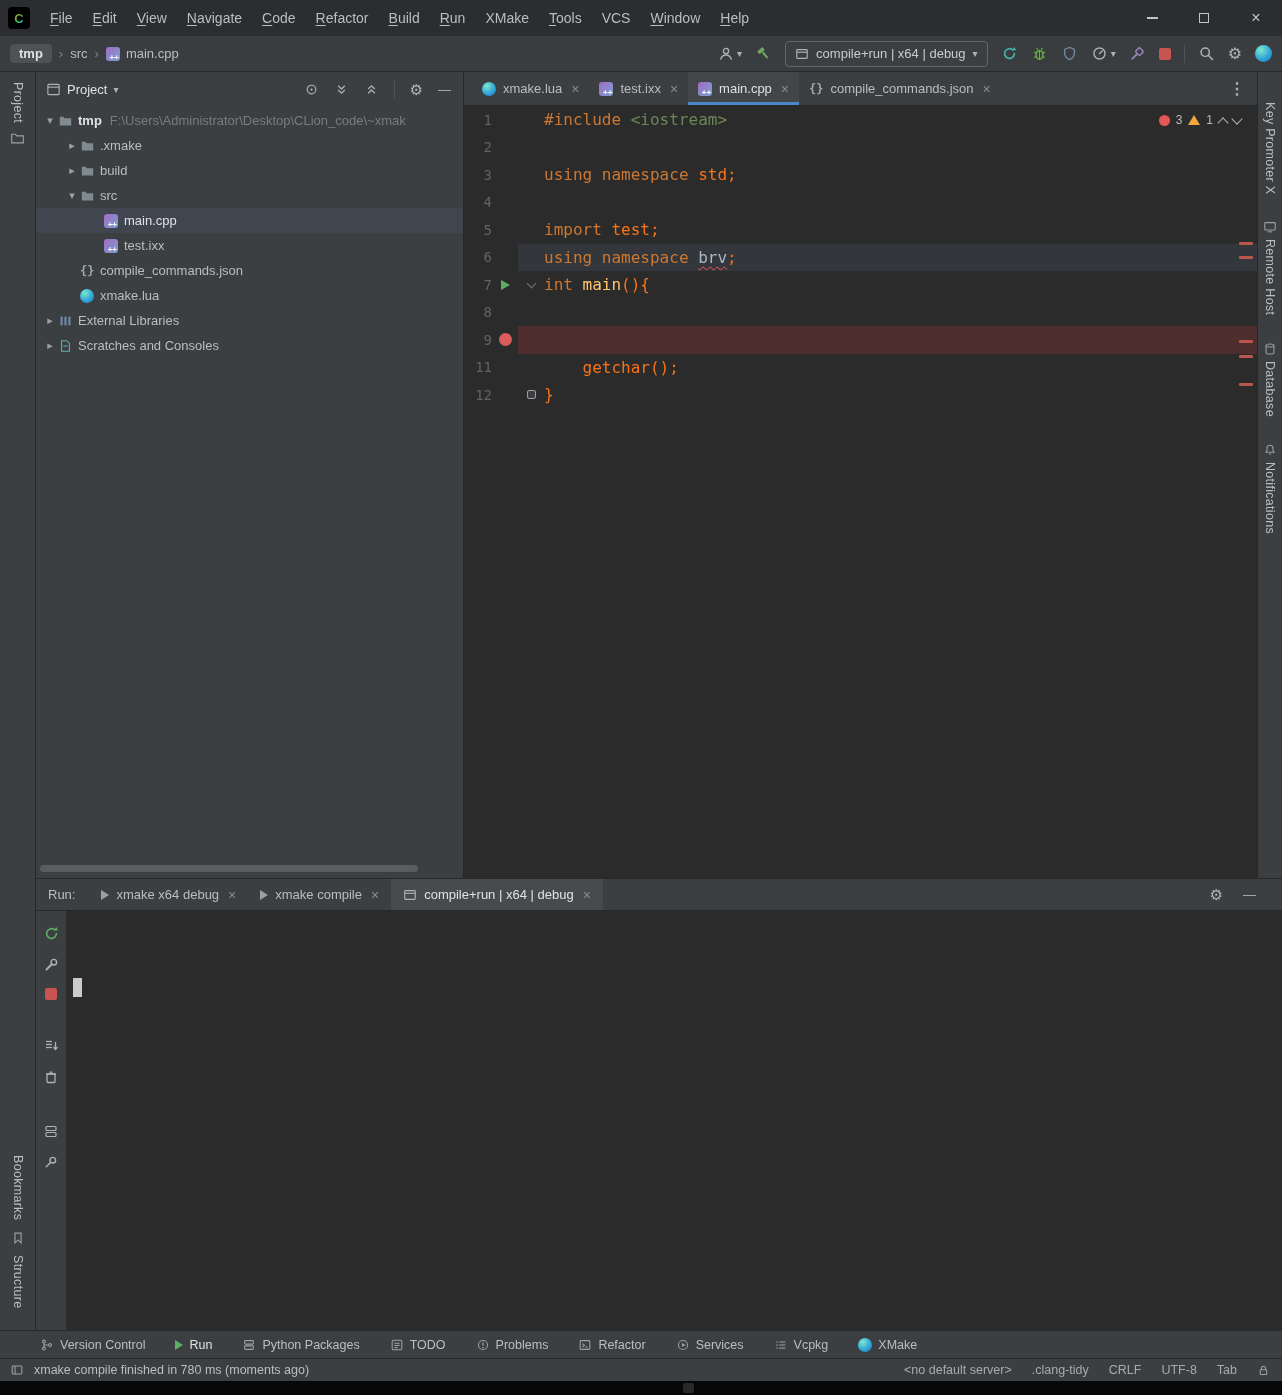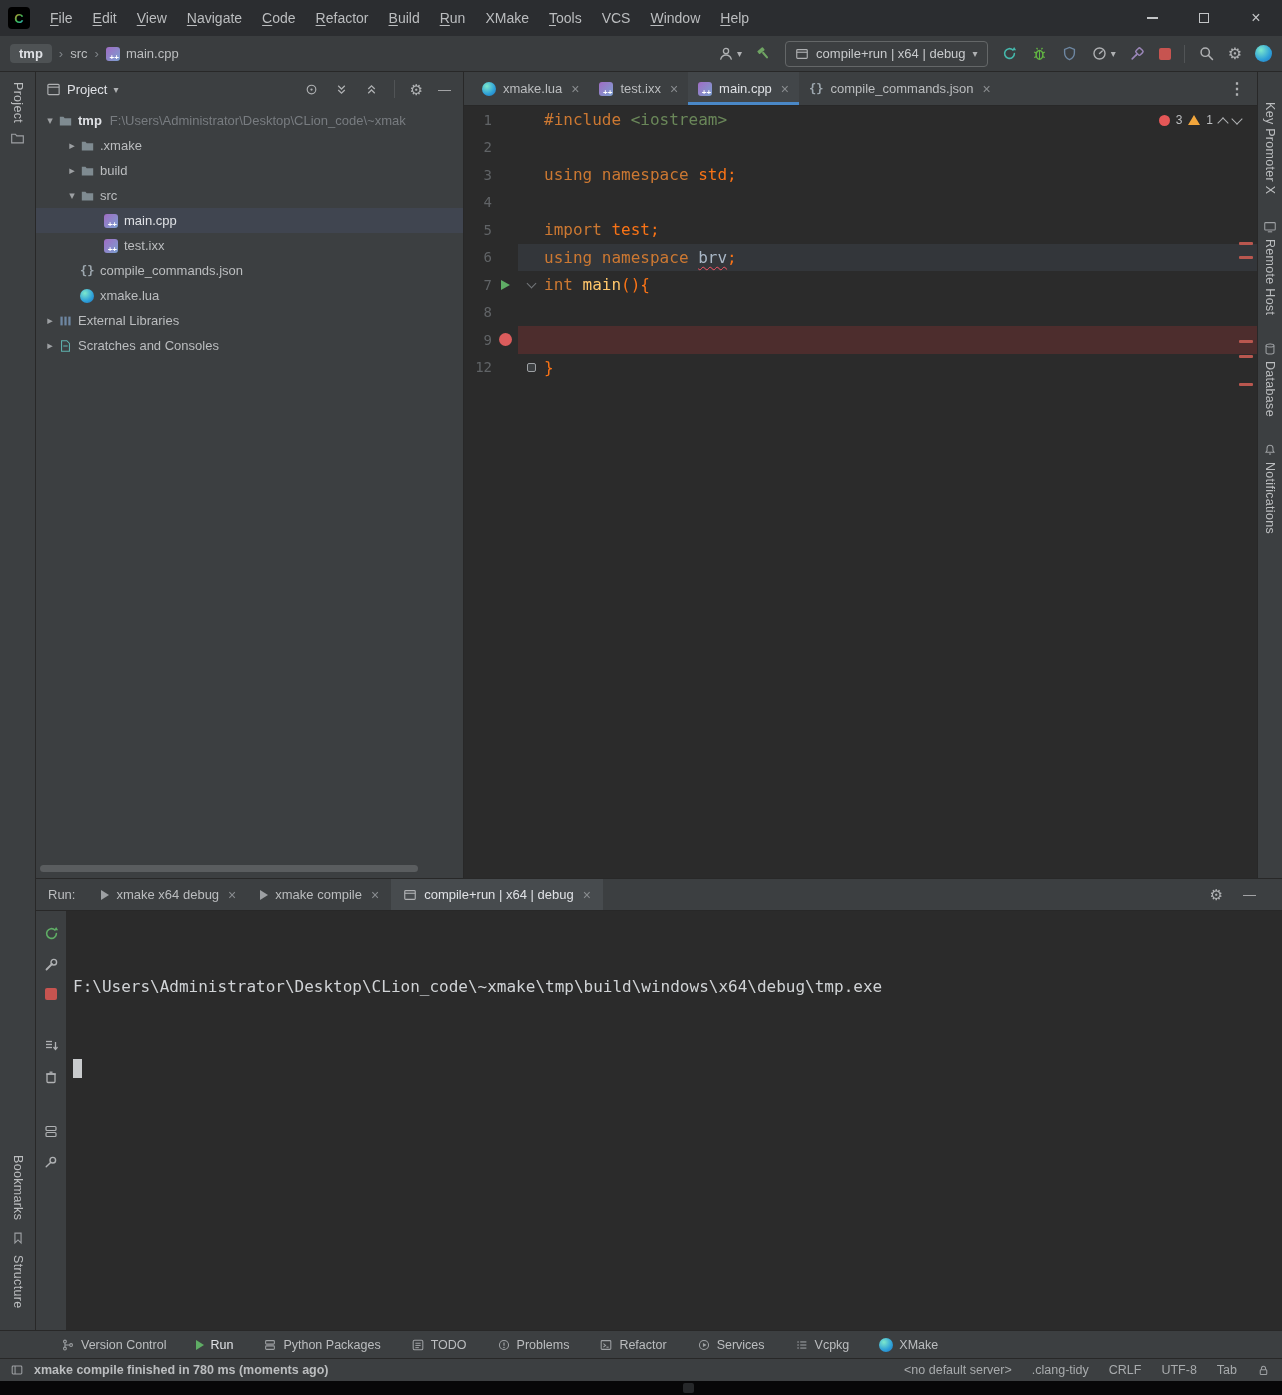--- a/index.html
+++ b/index.html
@@ -100,25 +100,25 @@
   .rtab2.active{background:#474B4E;color:#DFE1E5;}
   .runhead-right{margin-left:auto;display:flex;align-items:center;gap:20px;padding-right:26px;color:#AFB1B3;}
   .runbody{flex:1;display:flex;min-height:0;}
   .runtools{width:30px;flex:none;background:#3C3F41;display:flex;flex-direction:column;align-items:center;padding-top:14px;gap:15px;}
   .rtgap{height:8px;}
   .console{flex:1;background:#2B2B2B;padding:8px 0 0 7px;font-family:"DejaVu Sans Mono","Liberation Mono",monospace;font-size:16px;line-height:27px;color:#D0D3D6;white-space:pre;}
   .cursor{width:9px;height:19px;background:#C9CBCD;margin-top:5px;}
   .graytri{width:0;height:0;border-left:8px solid #9DA0A3;border-top:5px solid transparent;border-bottom:5px solid transparent;}
 
   
-  .twbar{height:28px;background:#3C3F41;border-top:1px solid #282828;display:flex;align-items:center;gap:30px;padding-left:61px;font-size:12.5px;}
+  .twbar{height:28px;background:#3C3F41;border-top:1px solid #282828;display:flex;align-items:center;gap:30px;padding-left:40px;font-size:12.5px;}
   .twbtn{display:flex;align-items:center;gap:6px;color:#BBBDBF;}
   .greentri{width:0;height:0;border-left:9px solid #5FAD65;border-top:5.5px solid transparent;border-bottom:5.5px solid transparent;}
   .statusbar{height:23px;background:#3C3F41;border-top:1px solid #282828;display:flex;align-items:center;padding:0 12px 0 10px;font-size:12.5px;color:#A8ABAD;}
-  .statmsg{margin-left:10px;color:#BBBDBF;font-weight:bold;}
+  .statmsg{margin-left:10px;color:#BBBDBF;}
   .stat-right{margin-left:auto;display:flex;align-items:center;gap:20px;}
   .taskstrip{height:14px;background:#070708;position:relative;}
   .taskicon{position:absolute;left:683px;top:2px;width:11px;height:10px;background:#26282A;border-radius:2px;}
 
   
   .cppico{width:14px;height:14px;border-radius:3px;background:linear-gradient(135deg,#A06CC4 0%,#7BA0D0 100%);position:relative;flex:none;}
   .cppico::after{content:"++";position:absolute;right:1px;bottom:-1px;font-size:8px;color:#fff;font-weight:bold;}
   .jsonico{font-family:"DejaVu Sans Mono",monospace;font-size:12px;font-weight:bold;color:#9DA7AE;}
   svg{display:block;}
 </style>
@@ -447,20 +447,25 @@
 
             <div class="eline bp">
               <span class="ln">9</span>
               <span class="gmark">
                   <span class="bpdot"></span>
                 </span>
               <span class="lbody"><span class="fold"></span></span>
             </div>
 
 
+            <div class="eline">
+              <span class="ln">11</span>
+                <span class="gmark"></span>
+              <span class="lbody"><span class="fold"></span><span class="pl">    getchar();</span></span>
+            </div>
 
             <div class="eline">
               <span class="ln">12</span>
                 <span class="gmark"></span>
               <span class="lbody"><span class="fold"><span class="foldsq"></span></span><span class="pl">}</span></span>
             </div>
 
             <div class="inspect">
               <span class="errdot"></span>
               <span>3</span>
@@ -560,21 +565,20 @@
             <svg width="16" height="16" viewBox="0 0 16 16">
                 <rect x="3" y="3.5" width="10" height="4" rx="1" fill="none" stroke="#AFB1B3" stroke-width="1.2"></rect>
                 <rect x="3" y="9.5" width="10" height="4" rx="1" fill="none" stroke="#AFB1B3" stroke-width="1.2"></rect>
               </svg>
             <svg width="16" height="16" viewBox="0 0 16 16">
                 <circle cx="9.8" cy="6.2" r="2.8" fill="none" stroke="#AFB1B3" stroke-width="1.4"></circle>
                 <line x1="7.6" y1="8.4" x2="3.2" y2="12.8" stroke="#AFB1B3" stroke-width="1.4" stroke-linecap="round"></line>
               </svg>
           </div>
           <div class="console">
-            <div>F:\Users\Administrator\Desktop\CLion_code\~xmake\tmp\build\windows\x64\debug\tmp.exe</div>
             <div class="cursor"></div>
           </div>
         </div>
       </div>
     </div>
   </div>
 
   <div class="twbar">
     <div class="twbtn">
       <svg width="14" height="14" viewBox="0 0 16 16">

